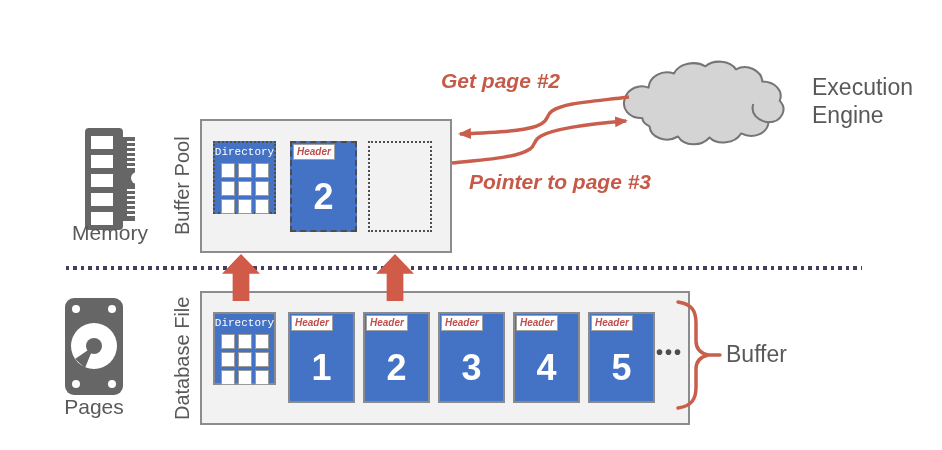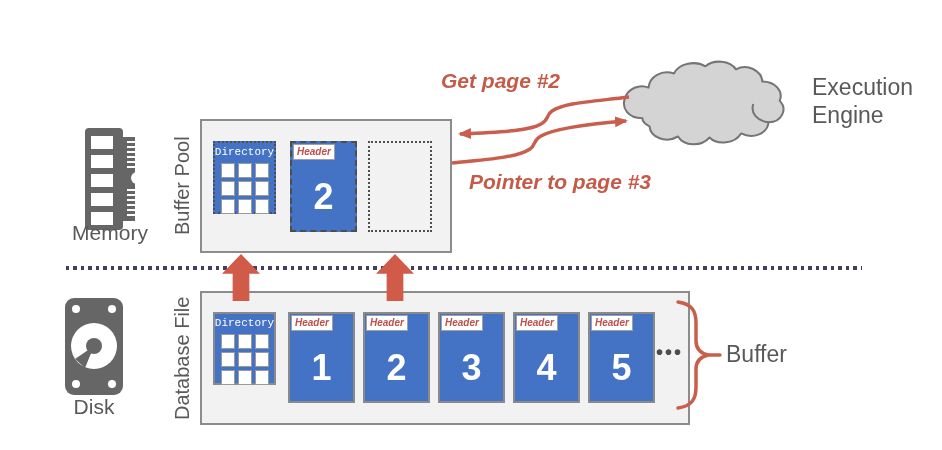--- a/index.html
+++ b/index.html
@@ -153,21 +153,21 @@
   <svg class="abs" style="left:64px; top:297px;" width="60" height="99" viewBox="0 0 60 99">
     <rect x="1" y="1" width="58" height="97" rx="9" fill="#666666"></rect>
     <circle cx="12" cy="12" r="4" fill="#ffffff"></circle>
     <circle cx="48" cy="12" r="4" fill="#ffffff"></circle>
     <circle cx="12" cy="87" r="4" fill="#ffffff"></circle>
     <circle cx="48" cy="87" r="4" fill="#ffffff"></circle>
     <circle cx="30" cy="49" r="23" fill="#ffffff"></circle>
     <path d="M 30 49 L 11 62 L 21 71 Z" fill="#666666"></path>
     <circle cx="30" cy="49" r="8" fill="#666666"></circle>
   </svg>
-  <div class="abs big-label" style="left:44px; top:395px; width:100px;">Disk</div>
+  <div class="abs big-label" style="left:44px; top:395px; width:100px;">Pages</div>
 
   <div class="vlabel" style="left:168px; top:291px; width:28px; height:134px;">Database File</div>
 
   <div class="frame-box" style="left:200px; top:291px; width:490px; height:134px;"></div>
 
   <div class="directory dir-solid" style="left:213px; top:312px;">
     <div class="dir-label">Directory</div>
     <div class="dir-grid">
       <span></span>
         <span></span>

